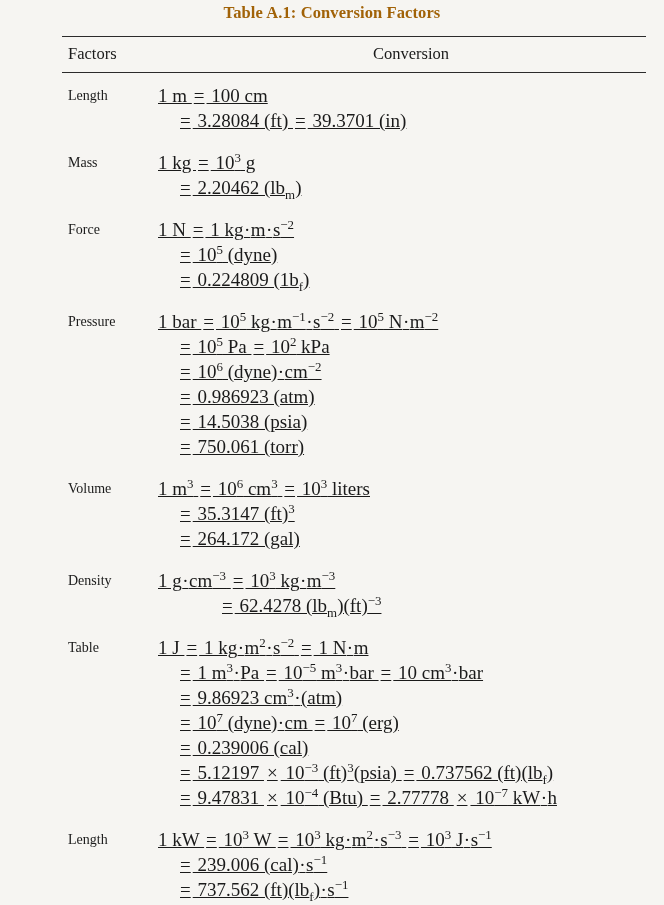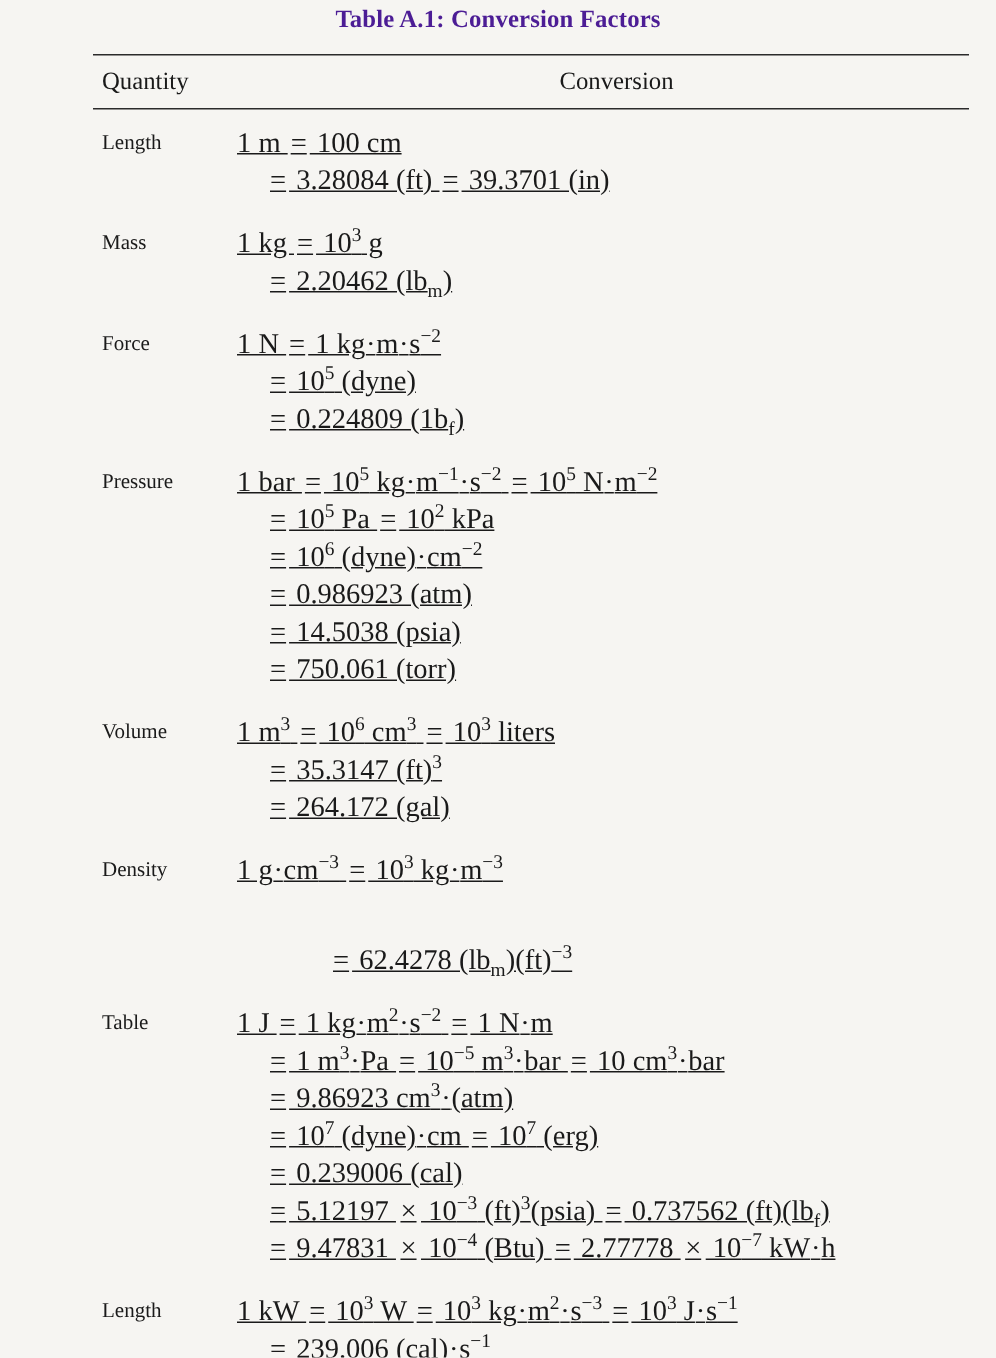--- a/index.html
+++ b/index.html
@@ -19,21 +19,21 @@
     width: 664px;
     height: 905px;
     box-sizing: border-box;
   }
   .table-title {
     text-align: center;
     font-weight: bold;
     font-size: 16.5px;
     letter-spacing: 0.1px;
     padding-top: 3px;
-    color: #4c1d95;
+    color: #a16207;
   }
   .rule {
     height: 0;
     border-top: 1.6px solid #2b2b2b;
     margin: 0 18px 0 62px;
     width: 584px;
   }
   .rule-top { margin-top: 13px; }
   .rule-mid { margin-top: 0px; }
 
@@ -75,39 +75,39 @@
   }
   .conv {
     flex: 1 1 auto;
     font-size: 19px;
     line-height: 25px;
     white-space: nowrap;
     text-decoration: underline;
   }
   .conv .ln { display: block; }
   .conv .ln.cont { padding-left: 20px; }
-  .conv .ln.cont-deep { padding-left: 62px; margin-top: 35px; }
+  .conv .ln.cont-deep { padding-left: 62px; }
 
   sup { font-size: 0.68em; vertical-align: super; line-height: 0; }
   sub { font-size: 0.68em; vertical-align: sub; line-height: 0; }
   .mdot { padding: 0 0.5px; }
   .eq { padding: 0 2px; }
   .times { padding: 0 3px; }
 </style>
 </head>
 <body>
 
 <div class="page">
 
   <div class="table-title">Table A.1: Conversion Factors</div>
 
   <div class="rule rule-top"></div>
 
   <div class="head-row">
-    <div class="col-qty">Quantity</div>
+    <div class="col-qty">Factors</div>
     <div class="col-conv">Conversion</div>
   </div>
 
   <div class="rule rule-mid"></div>
 
   <div class="body-rows" id="body-rows">
       <div class="row">
         <div class="qty">Length</div>
         <div class="conv">
           <span class="ln">1 m <span class="eq">=</span> 100 cm</span>

